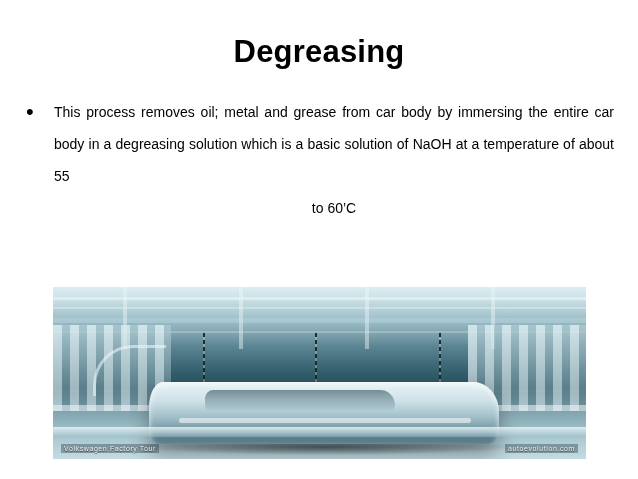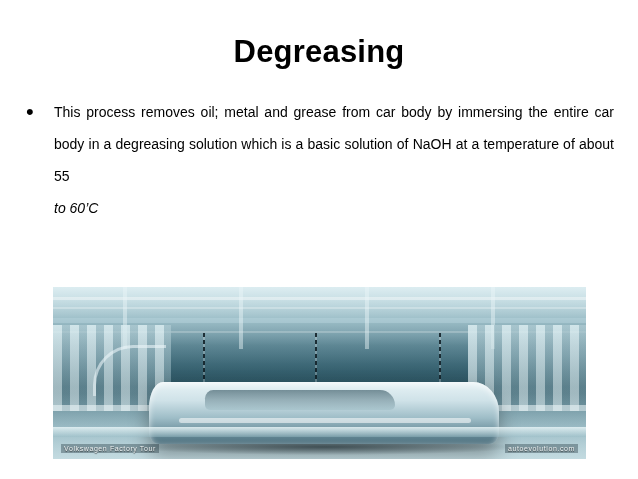--- a/index.html
+++ b/index.html
@@ -53,22 +53,21 @@
   .bullet-text {
     flex: 1 1 auto;
     font-size: 14px;
     line-height: 32px;
     text-align: justify;
     text-justify: inter-word;
     color: #000000;
   }
   .bullet-text .lastline {
     display: block;
-    text-align: left;
-    font-style: italic;
+    text-align: center;
   }
   .photo-wrap {
     position: absolute;
     left: 53px;
     top: 287px;
     width: 533px;
     height: 172px;
     overflow: hidden;
     background: #0b1720;
   }

